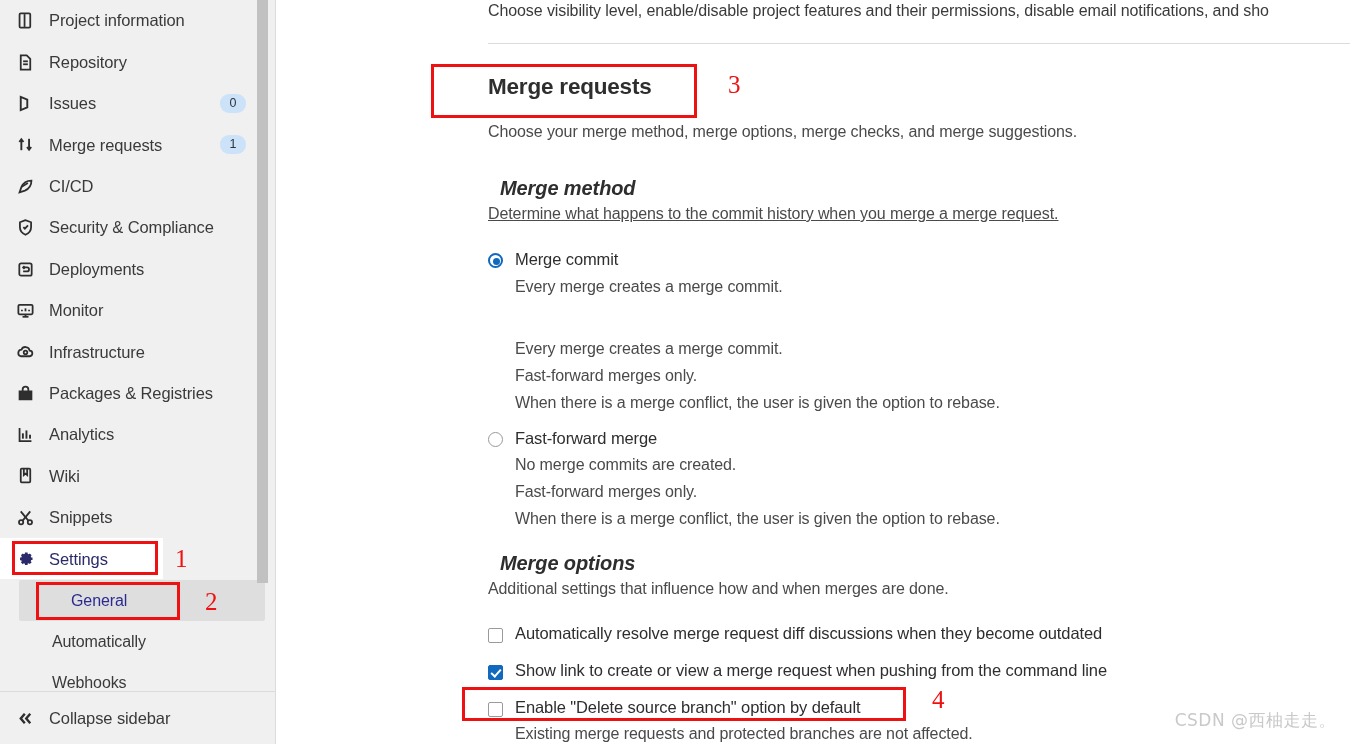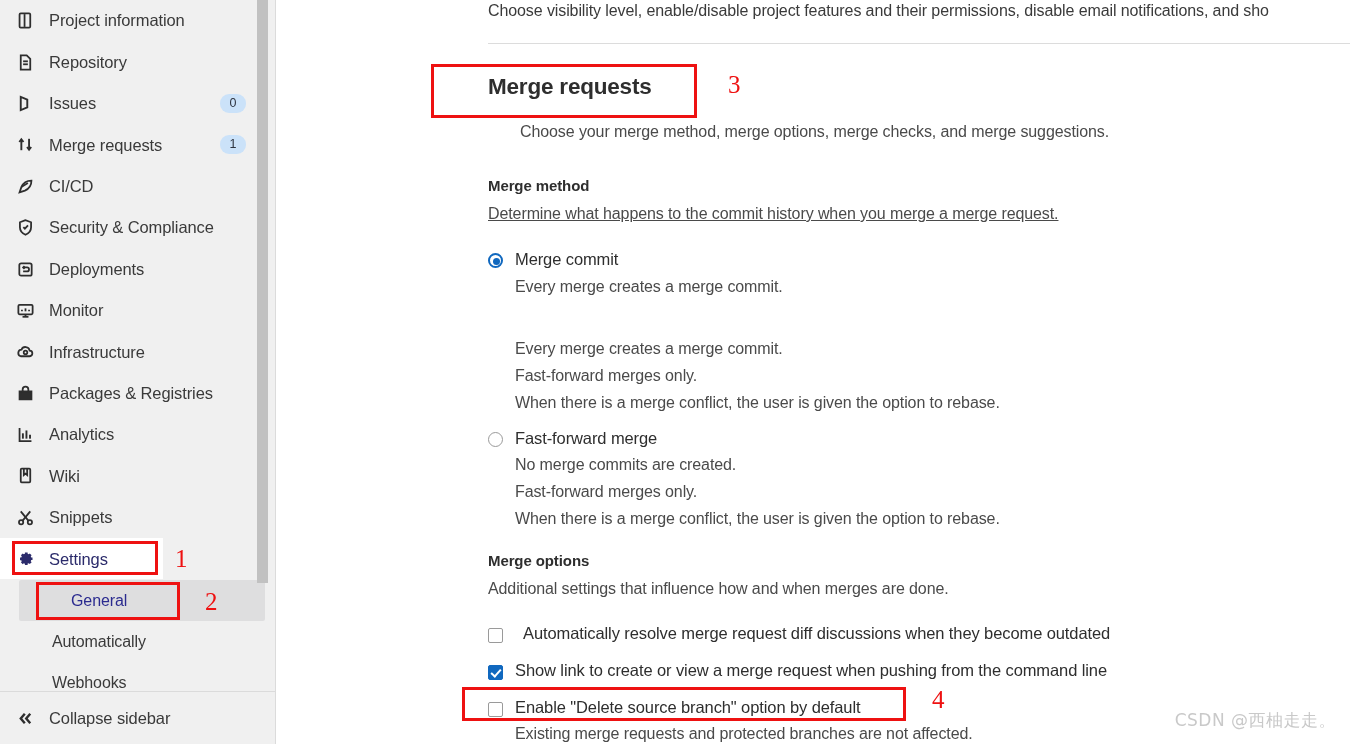--- a/index.html
+++ b/index.html
@@ -170,30 +170,30 @@
     color: #2e2e2e;
     letter-spacing: -0.2px;
   }
   #section-sub {
     position: absolute;
     left: 212px;
     top: 123px;
     font-size: 16px;
     color: #4a4a4a;
     letter-spacing: -0.1px;
-    margin-left: 32px;
   }
 
   .group-title {
     position: absolute;
-    left: 212px;
-    font-size: 15px;
+    left: 224px;
+    font-size: 20px;
     font-weight: bold;
     color: #2e2e2e;
     letter-spacing: -0.1px;
+    font-style: italic;
   }
   .group-sub {
     position: absolute;
     left: 212px;
     font-size: 16px;
     color: #4a4a4a;
     letter-spacing: -0.1px;
   }
 
   
@@ -524,21 +524,21 @@
       <span class="radio-mark"></span>
       <span class="radio-label">Fast-forward merge</span>
     </label>
     <div class="radio-desc" style="top:451px;">No merge commits are created.</div>
     <div class="radio-desc" style="top:478px;">Fast-forward merges only.</div>
     <div class="radio-desc" style="top:505px;">When there is a merge conflict, the user is given the option to rebase.</div>
 
     <h3 class="group-title" style="top:552px;">Merge options</h3>
     <p class="group-sub" style="top:580px;">Additional settings that influence how and when merges are done.</p>
 
-    <label class="check-row" style="top:624px;gap:8px;">
+    <label class="check-row" style="top:624px;">
       <span class="check-mark"></span>
       <span class="check-label">Automatically resolve merge request diff discussions when they become outdated</span>
     </label>
 
     <label class="check-row" style="top:661px;">
       <span class="check-mark on"></span>
       <span class="check-label">Show link to create or view a merge request when pushing from the command line</span>
     </label>
 
     <label class="check-row" style="top:698px;">

